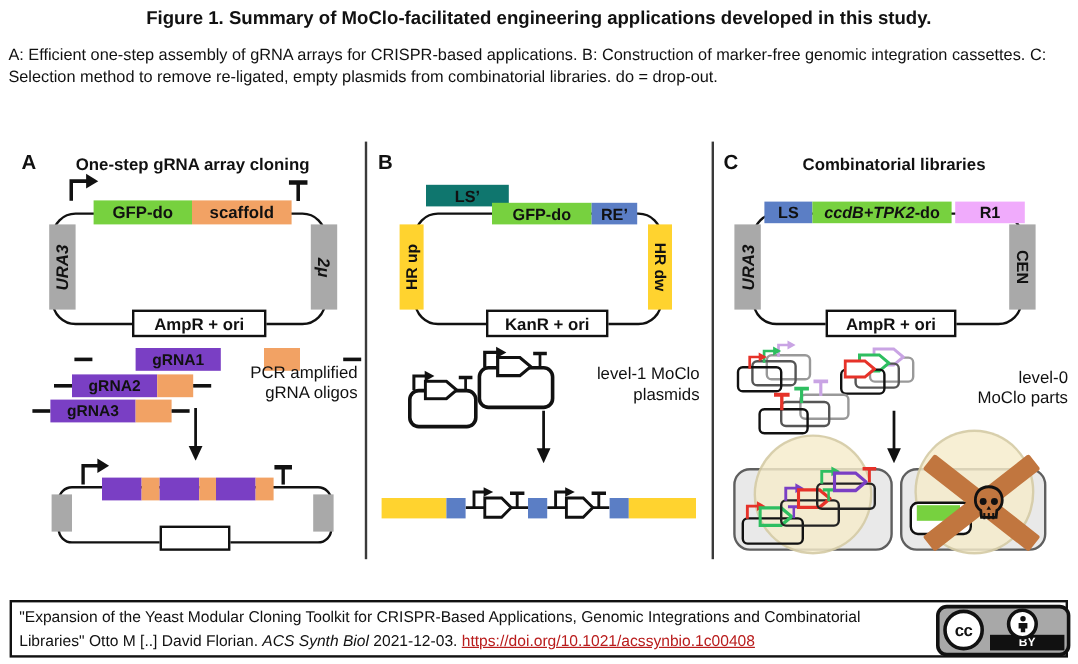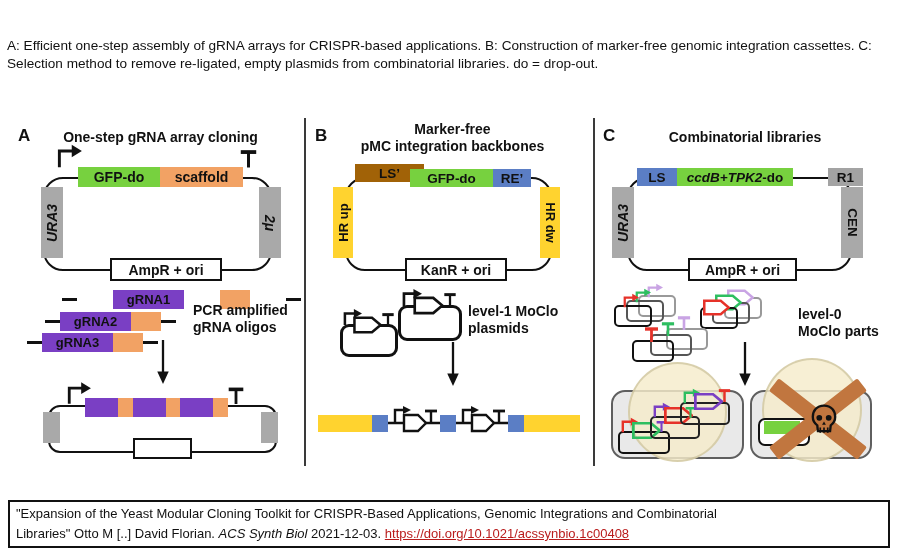--- a/index.html
+++ b/index.html
@@ -7,21 +7,21 @@
         font-family:"Liberation Sans",sans-serif;color:#111;}
   .abs{position:absolute;}
   
   .fig-title{position:absolute;top:7px;left:0;width:898px;text-align:center;
              font-size:15.5px;font-weight:bold;}
   .fig-caption{position:absolute;top:37px;left:7px;width:884px;font-size:13.6px;line-height:1.3;}
   
   .divider{position:absolute;width:2px;height:348px;background:#3a3a3a;top:118px;}
   .pletter{position:absolute;font-size:17px;font-weight:bold;}
   .ptitle{position:absolute;font-size:14px;font-weight:bold;text-align:center;line-height:1.18;}
-  .note{position:absolute;font-size:14px;font-weight:bold;text-align:left;line-height:1.2;}
+  .note{position:absolute;font-size:14px;font-weight:normal;text-align:right;line-height:1.2;}
   
   .outline{position:absolute;border:2.5px solid #111;border-radius:20px;background:transparent;}
   .box{position:absolute;display:flex;align-items:center;justify-content:center;
        font-size:13.5px;font-weight:bold;color:#111;}
   .bb{background:#fff;border:2.3px solid #111;font-size:14px;}
   .vlabel{position:absolute;display:flex;align-items:center;justify-content:center;
           font-weight:bold;font-size:13.5px;}
   .vlabel>span{transform:rotate(-90deg);white-space:nowrap;display:block;}
   .vlabel.cw>span{transform:rotate(90deg);}
   .seg{height:100%;}
@@ -51,20 +51,21 @@
   .p-circle{position:absolute;left:56px;top:0px;width:20px;height:20px;border:3px solid #111;
             border-radius:50%;background:#fff;display:flex;align-items:center;justify-content:center;}
   .by-strip{position:absolute;left:42px;right:2px;bottom:2px;height:13px;background:#111;color:#fff;
             font-size:10px;font-weight:bold;display:flex;align-items:center;justify-content:center;}
 </style>
 </head>
 <body>
 
 <div class="page">
 
+  <div class="fig-title">Figure 1. Summary of MoClo-facilitated engineering applications developed in this study.</div>
   <div class="fig-caption">A: Efficient one-step assembly of gRNA arrays for CRISPR-based applications. B: Construction of marker-free genomic integration cassettes. C: Selection method to remove re-ligated, empty plasmids from combinatorial libraries. do = drop-out.</div>
 
   <div class="divider" style="left:304px;"></div>
   <div class="divider" style="left:593px;"></div>
 
   <div class="pletter" style="left:18px;top:126px;">A</div>
   <div class="ptitle" style="left:48px;top:129px;width:225px;">One-step gRNA array cloning</div>
 
   <div class="outline" style="left:43px;top:177px;width:225px;height:90px;"></div>
   <svg class="g" style="left:56px;top:143px;" width="27" height="26" viewBox="0 0 24 22">
@@ -127,27 +128,23 @@
     <div class="seg" style="width:33px;background:#7A3FC4;"></div>
     <div class="seg" style="width:15px;background:#F2A264;"></div>
   </div>
   <svg class="g" style="left:227px;top:386px;" width="18" height="18" viewBox="0 0 16 16">
     <line x1="8" y1="16" x2="8" y2="3.5" stroke="#111" stroke-width="2.5"></line>
       <line x1="1.5" y1="3" x2="14.5" y2="3" stroke="#111" stroke-width="3.2"></line>
   </svg>
   <div class="abs" style="left:133px;top:438px;width:55px;height:17px;background:#fff;border:2.5px solid #111;"></div>
 
   <div class="pletter" style="left:315px;top:126px;">B</div>
-  <div class="ptitle" style="left:340px;top:121px;width:225px;">
-    <div>Marker-free</div>
-    <div>pMC integration backbones</div>
-  </div>
 
   <div class="outline" style="left:345px;top:177px;width:203px;height:90px;"></div>
-  <div class="box" style="left:355px;top:164px;width:69px;height:18px;background:#a16207;">LS’</div>
+  <div class="box" style="left:355px;top:154px;width:69px;height:18px;background:#0f766e;">LS’</div>
   <div class="box" style="left:410px;top:169px;width:83px;height:18px;background:#77D13F;">GFP-do</div>
   <div class="box" style="left:493px;top:169px;width:38px;height:18px;background:#5B7EC5;">RE’</div>
   <div class="vlabel" style="left:333px;top:187px;width:20px;height:71px;background:#FFD32F;font-size:13px;">
       <span>HR up</span>
     </div>
   <div class="vlabel cw" style="left:540px;top:187px;width:20px;height:71px;background:#FFD32F;font-size:13px;">
       <span>HR dw</span>
     </div>
   <div class="box bb" style="left:405px;top:258px;width:98px;height:19px;">KanR + ori</div>
 
@@ -212,21 +209,21 @@
 
   <div class="pletter" style="left:603px;top:126px;">C</div>
   <div class="ptitle" style="left:635px;top:129px;width:220px;">Combinatorial libraries</div>
 
   <div class="outline" style="left:627px;top:177px;width:221px;height:90px;"></div>
   <div class="box" style="left:637px;top:168px;width:40px;height:18px;background:#5B7EC5;">LS</div>
   <div class="box" style="left:677px;top:168px;width:116px;height:18px;background:#77D13F;">
     <span style="font-style:italic;">ccdB+TPK2</span>
       <span>-do</span>
   </div>
-  <div class="box" style="left:828px;top:168px;width:35px;height:18px;background:#a3a3a3;">R1</div>
+  <div class="box" style="left:796px;top:168px;width:58px;height:18px;background:#f0abfc;">R1</div>
   <div class="vlabel" style="left:612px;top:187px;width:22px;height:71px;background:#A9A9A9;font-style:italic;font-size:14px;">
       <span>URA3</span>
     </div>
   <div class="vlabel cw" style="left:841px;top:187px;width:22px;height:71px;background:#A9A9A9;font-size:13.5px;">
       <span>CEN</span>
     </div>
   <div class="box bb" style="left:688px;top:258px;width:105px;height:19px;">AmpR + ori</div>
 
   <div class="minirect" style="left:638px;top:295px;width:34px;height:18px;border-color:#999;"></div>
   <svg class="g" style="left:646px;top:283px;color:#C9A4E4;" width="19" height="15" viewBox="0 0 24 20">
@@ -334,15 +331,25 @@
     <path d="M13 16.5 l-1.8 3 h3.6 z" fill="#111"></path>
     <g stroke="#111" stroke-width="1.6">
         <line x1="9.5" y1="22" x2="9.5" y2="27"></line>
         <line x1="13" y1="22" x2="13" y2="27"></line>
         <line x1="16.5" y1="22" x2="16.5" y2="27"></line>
       </g>
   </svg>
 
   <div class="citebar">
     <div class="citetext"><span>"Expansion of the Yeast Modular Cloning Toolkit for CRISPR-Based Applications, Genomic Integrations and Combinatorial Libraries" </span><span>Otto M [..] David Florian. </span><i>ACS Synth Biol</i><span> 2021-12-03. </span><a class="doi">https://doi.org/10.1021/acssynbio.1c00408</a></div>
+    <div class="badge">
+      <div class="by-strip">BY</div>
+      <div class="cc-circle">cc</div>
+      <div class="p-circle">
+        <svg width="11" height="14" viewBox="0 0 12 16">
+            <circle cx="6" cy="3" r="2.6" fill="#111"></circle>
+            <path d="M1.8 7 h8.4 v5.2 h-2.1 v3.8 h-4.2 v-3.8 H1.8 z" fill="#111"></path>
+          </svg>
+      </div>
+    </div>
   </div>
 
 </div>
 
 </body></html>

